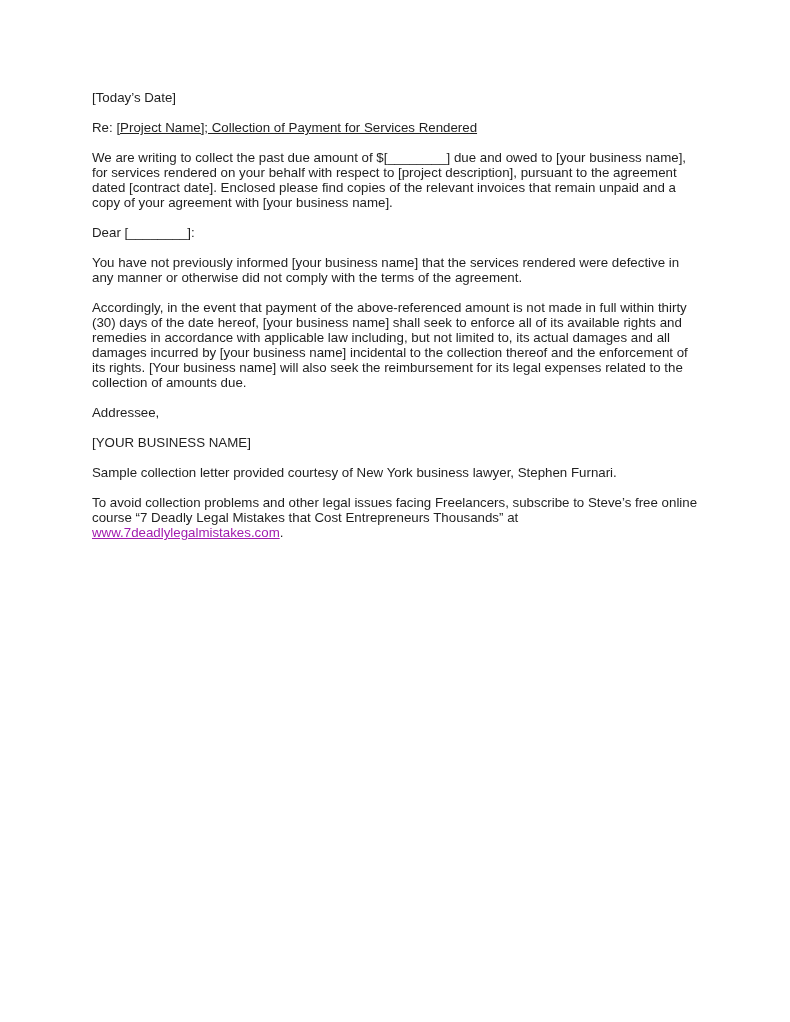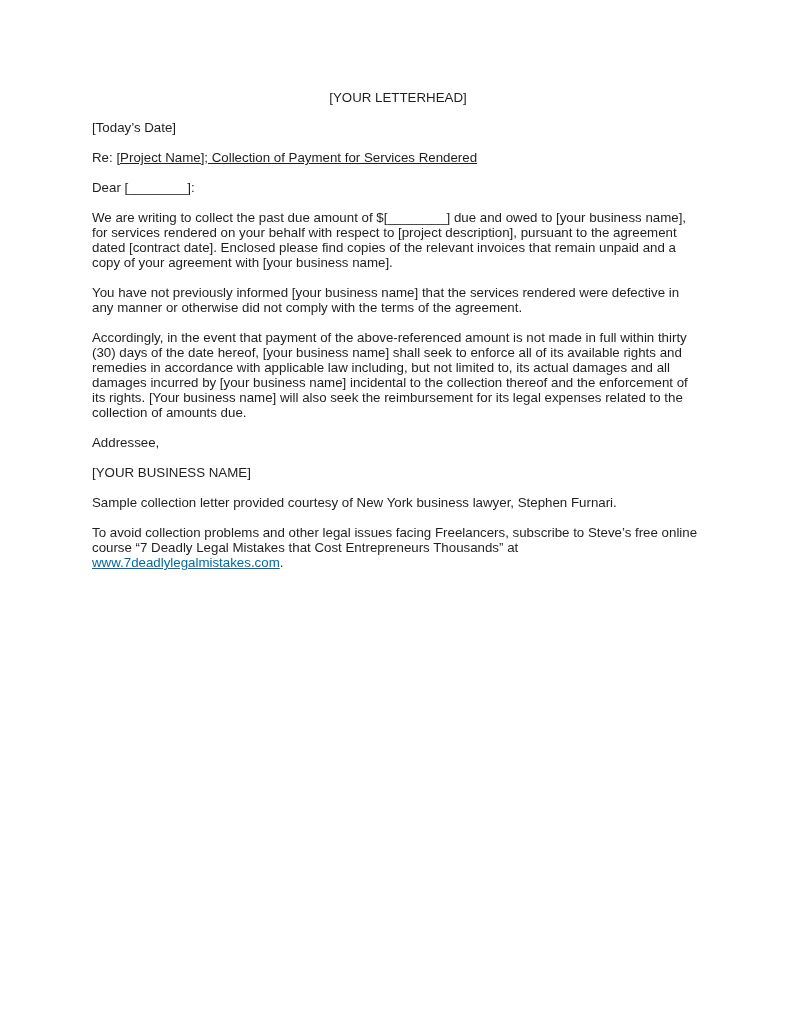--- a/index.html
+++ b/index.html
@@ -24,38 +24,37 @@
   .italic { }
   .sig-space { margin-top: 26px; }
   .gap-top { margin-top: 15px; }
   a.doc-link { text-decoration: underline; cursor: pointer; }
 </style>
 </head>
 <body>
 
 <div class="page">
 
-  <p class="letterhead">[YOUR LETTERHEAD]</p>
 
   <p>[Today’s Date]</p>
 
 
   <p><span>Re: </span><span class="underline">[Project Name]; Collection of Payment for Services Rendered</span></p>
 
+  <p>We are writing to collect the past due amount of $[________] due and owed to [your business name], for services rendered on your behalf with respect to [project description], pursuant to the agreement dated [contract date]. Enclosed please find copies of the relevant invoices that remain unpaid and a copy of your agreement with [your business name].</p>
+
   <p>Dear [________]:</p>
-
-  <p>We are writing to collect the past due amount of $[________] due and owed to [your business name], for services rendered on your behalf with respect to [project description], pursuant to the agreement dated [contract date]. Enclosed please find copies of the relevant invoices that remain unpaid and a copy of your agreement with [your business name].</p>
 
   <p>You have not previously informed [your business name] that the services rendered were defective in any manner or otherwise did not comply with the terms of the agreement.</p>
 
   <p>Accordingly, in the event that payment of the above-referenced amount is not made in full within thirty (30) days of the date hereof, [your business name] shall seek to enforce all of its available rights and remedies in accordance with applicable law including, but not limited to, its actual damages and all damages incurred by [your business name] incidental to the collection thereof and the enforcement of its rights. [Your business name] will also seek the reimbursement for its legal expenses related to the collection of amounts due.</p>
 
 
   <p>Addressee,</p>
 
   <p class="bold sig-space">[YOUR BUSINESS NAME]</p>
 
 
   <p class="italic gap-top">Sample collection letter provided courtesy of New York business lawyer, Stephen Furnari.</p>
 
-  <p class="italic"><span>To avoid collection problems and other legal issues facing Freelancers, subscribe to Steve’s free online course “7 Deadly Legal Mistakes that Cost Entrepreneurs Thousands” at</span><br><a class="doc-link" id="promo-link" style="color: #0369a1;">www.7deadlylegalmistakes.com</a><span>.</span></p>
+  <p class="italic"><span>To avoid collection problems and other legal issues facing Freelancers, subscribe to Steve’s free online course “7 Deadly Legal Mistakes that Cost Entrepreneurs Thousands” at</span><br><a class="doc-link" id="promo-link" style="color: #a21caf;">www.7deadlylegalmistakes.com</a><span>.</span></p>
 
 </div>
 
 </body></html>

